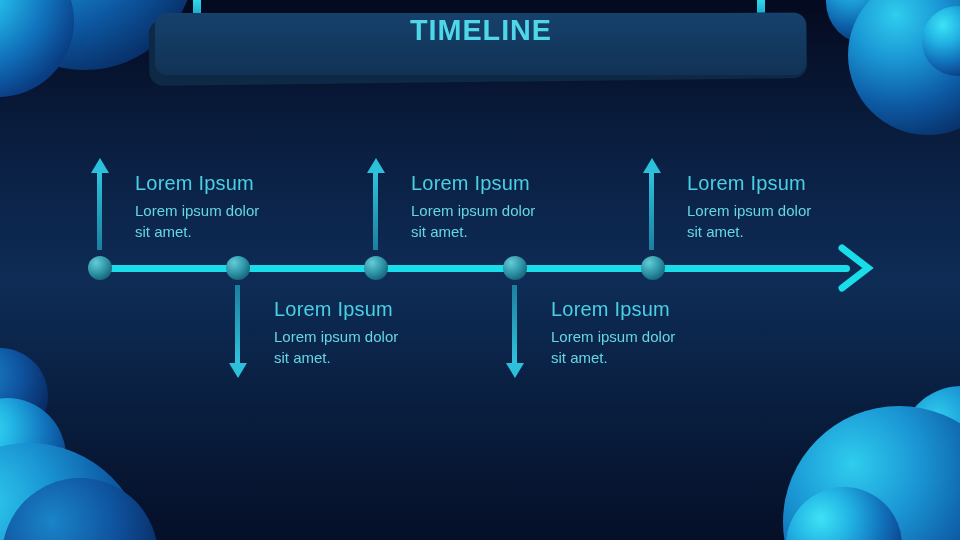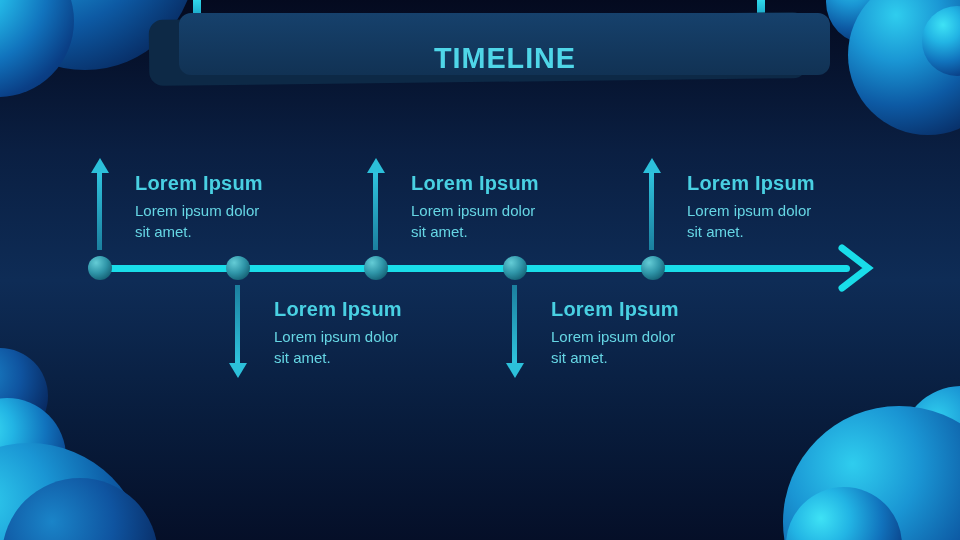--- a/index.html
+++ b/index.html
@@ -13,41 +13,41 @@
   .b-bright { background:radial-gradient(circle at 30% 27%,#3ee2f5 0%,#22b4e4 25%,#1173bd 52%,#0a3f86 76%,#082a62 96%); }
   .b-mid    { background:radial-gradient(circle at 30% 25%,#2fcdee 0%,#1a96d4 28%,#0d5aa4 55%,#082f68 80%,#071f4c 100%); }
   .b-dark   { background:radial-gradient(circle at 32% 28%,#1a84c8 0%,#0f54a0 40%,#082a62 75%,#061c46 100%); }
   
   .string { position:absolute; top:0; width:8px; height:18px; z-index:1;
             background:linear-gradient(180deg,#2fd8ea,#189ec2); }
   .banner-back { position:absolute; left:149px; top:16px; width:658px; height:66px;
             background:#0d2946; border-radius:14px; transform:rotate(-0.7deg); z-index:2; }
   .banner { position:absolute; left:155px; top:13px; width:651px; height:62px;
             background:linear-gradient(180deg,#16416c,#113254); border-radius:12px; z-index:3;
-            display:flex; align-items:flex-end; justify-content:center;margin-left:24px; }
+            display:flex; align-items:flex-start; justify-content:center; }
   .banner h1 { margin:0; font-size:30px; font-weight:700; letter-spacing:1px;
             color:#4fd6e8; transform:scaleX(.96); }
   
   .tl-line { position:absolute; left:98px; top:265px; width:752px; height:7px;
             background:#19dde9; border-radius:4px; z-index:4; }
   .tl-head { position:absolute; left:836px; top:244px; z-index:4; }
   .dot { position:absolute; width:24px; height:24px; border-radius:50%; z-index:5; top:256px;
             background:radial-gradient(circle at 34% 28%,#64ccd6 0%,#2f95a8 45%,#11596d 85%,#0d4a5c 100%); }
   
   .va { position:absolute; z-index:4; }
   .va .shaft { position:absolute; left:6px; width:5px; height:78px; }
   .va-up .shaft { top:14px; background:linear-gradient(180deg,#2fc3dd,#1b7f9e); }
   .va-dn .shaft { top:0;    background:linear-gradient(180deg,#1b7f9e,#2fc3dd); }
   .va .head { position:absolute; left:0; width:0; height:0;
             border-left:9px solid transparent; border-right:9px solid transparent; }
   .va-up .head { top:0; border-bottom:15px solid #2cc0da; }
   .va-dn .head { top:78px; border-top:15px solid #2cc0da; }
   
   .ms-text { position:absolute; width:150px; z-index:5; }
-  .ms-text h2 { margin:0 0 5px 0; font-size:20px; font-weight:700; color:#49d0e2; letter-spacing:.2px; }
+  .ms-text h2 { margin:0 0 5px 0; font-size:20px; font-weight:400; color:#49d0e2; letter-spacing:.2px; }
   .ms-text p  { margin:0; font-size:15px; line-height:21px; color:#66d6e4; width:125px; }
 </style>
 </head>
 <body>
 
 <div class="stage">
 
   <div>
     <div class="bubble b-mid" style="left:-25px; top:-150px; width:220px; height:220px;"></div>
     <div class="bubble b-bright" style="left:-78px; top:-55px;  width:152px; height:152px;"></div>

